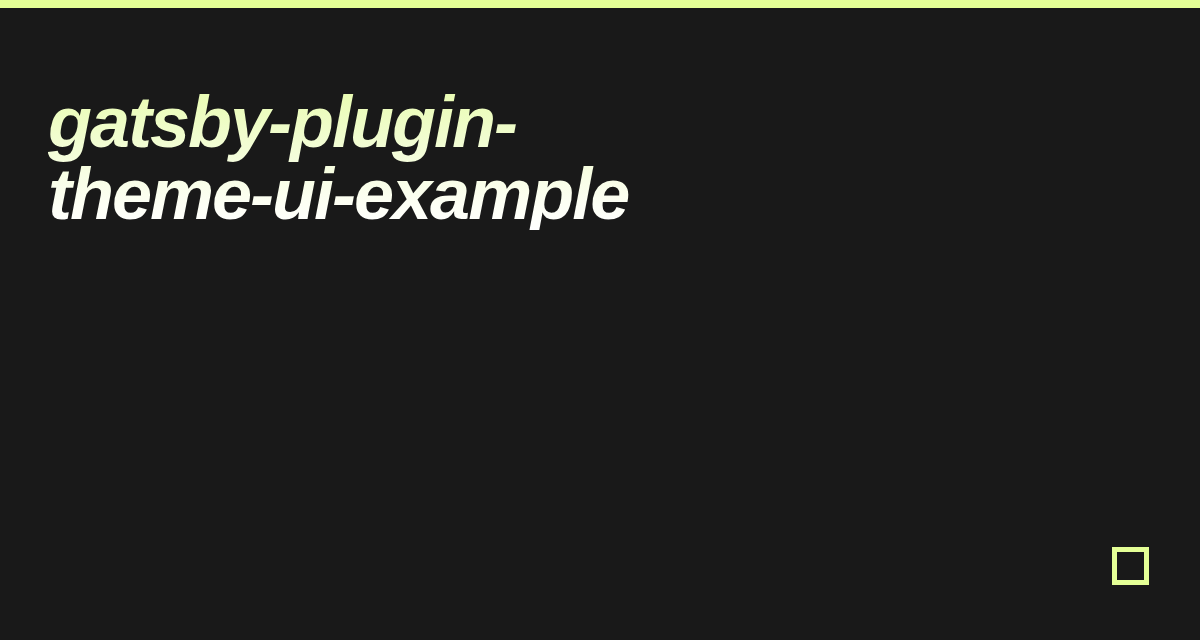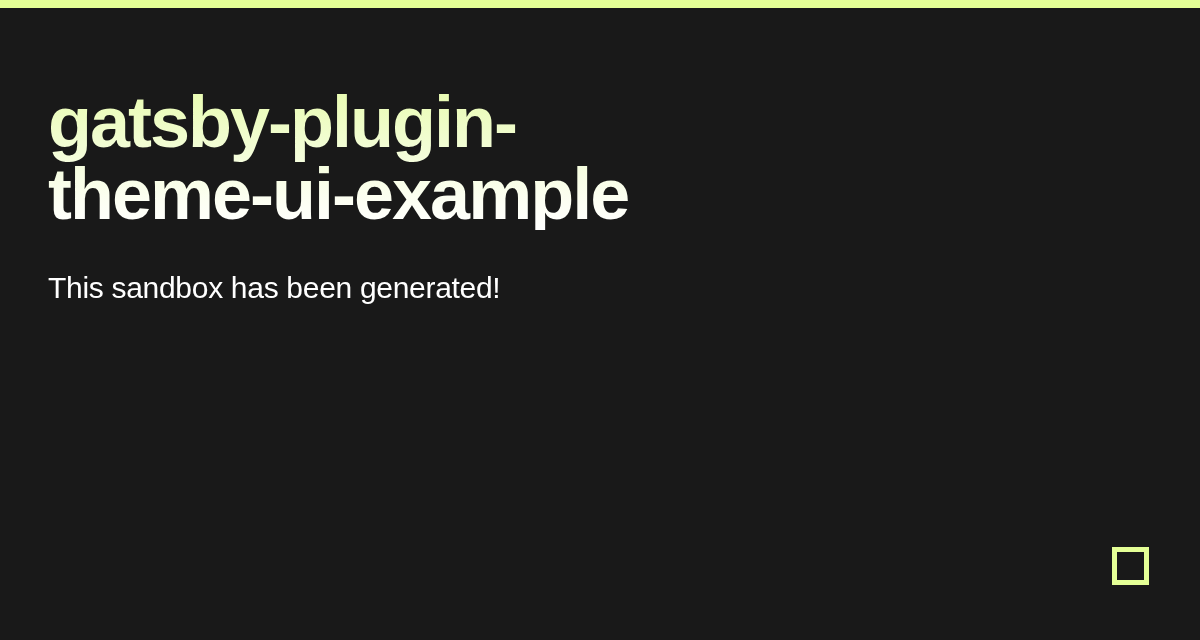--- a/index.html
+++ b/index.html
@@ -56,20 +56,21 @@
         #dffa90 0%,
         #e6fca6 28%,
         #f2fdd4 62%,
         #fdfff4 88%,
         #ffffff 100%);
     -webkit-background-clip: text;
     background-clip: text;
     color: transparent;
     -webkit-text-fill-color: transparent;
     width: 700px;
+    font-style: italic;
   }
 
   #subtitle {
     margin: 0;
     padding: 0;
     padding-top: 40px;
     font-family: "Liberation Sans", sans-serif;
     font-size: 30px;
     font-weight: 400;
     line-height: 1.2;
@@ -94,19 +95,18 @@
 
 <div id="card">
 
   <div id="accent-bar"></div>
 
   <div id="content">
 
     <h1 id="title">gatsby-plugin-
 theme-ui-example</h1>
 
-    <p id="subtitle">This sandbox has been generated!</p>
 
   </div>
 
   <div id="brand-mark"></div>
 
 </div>
 
 </body></html>

